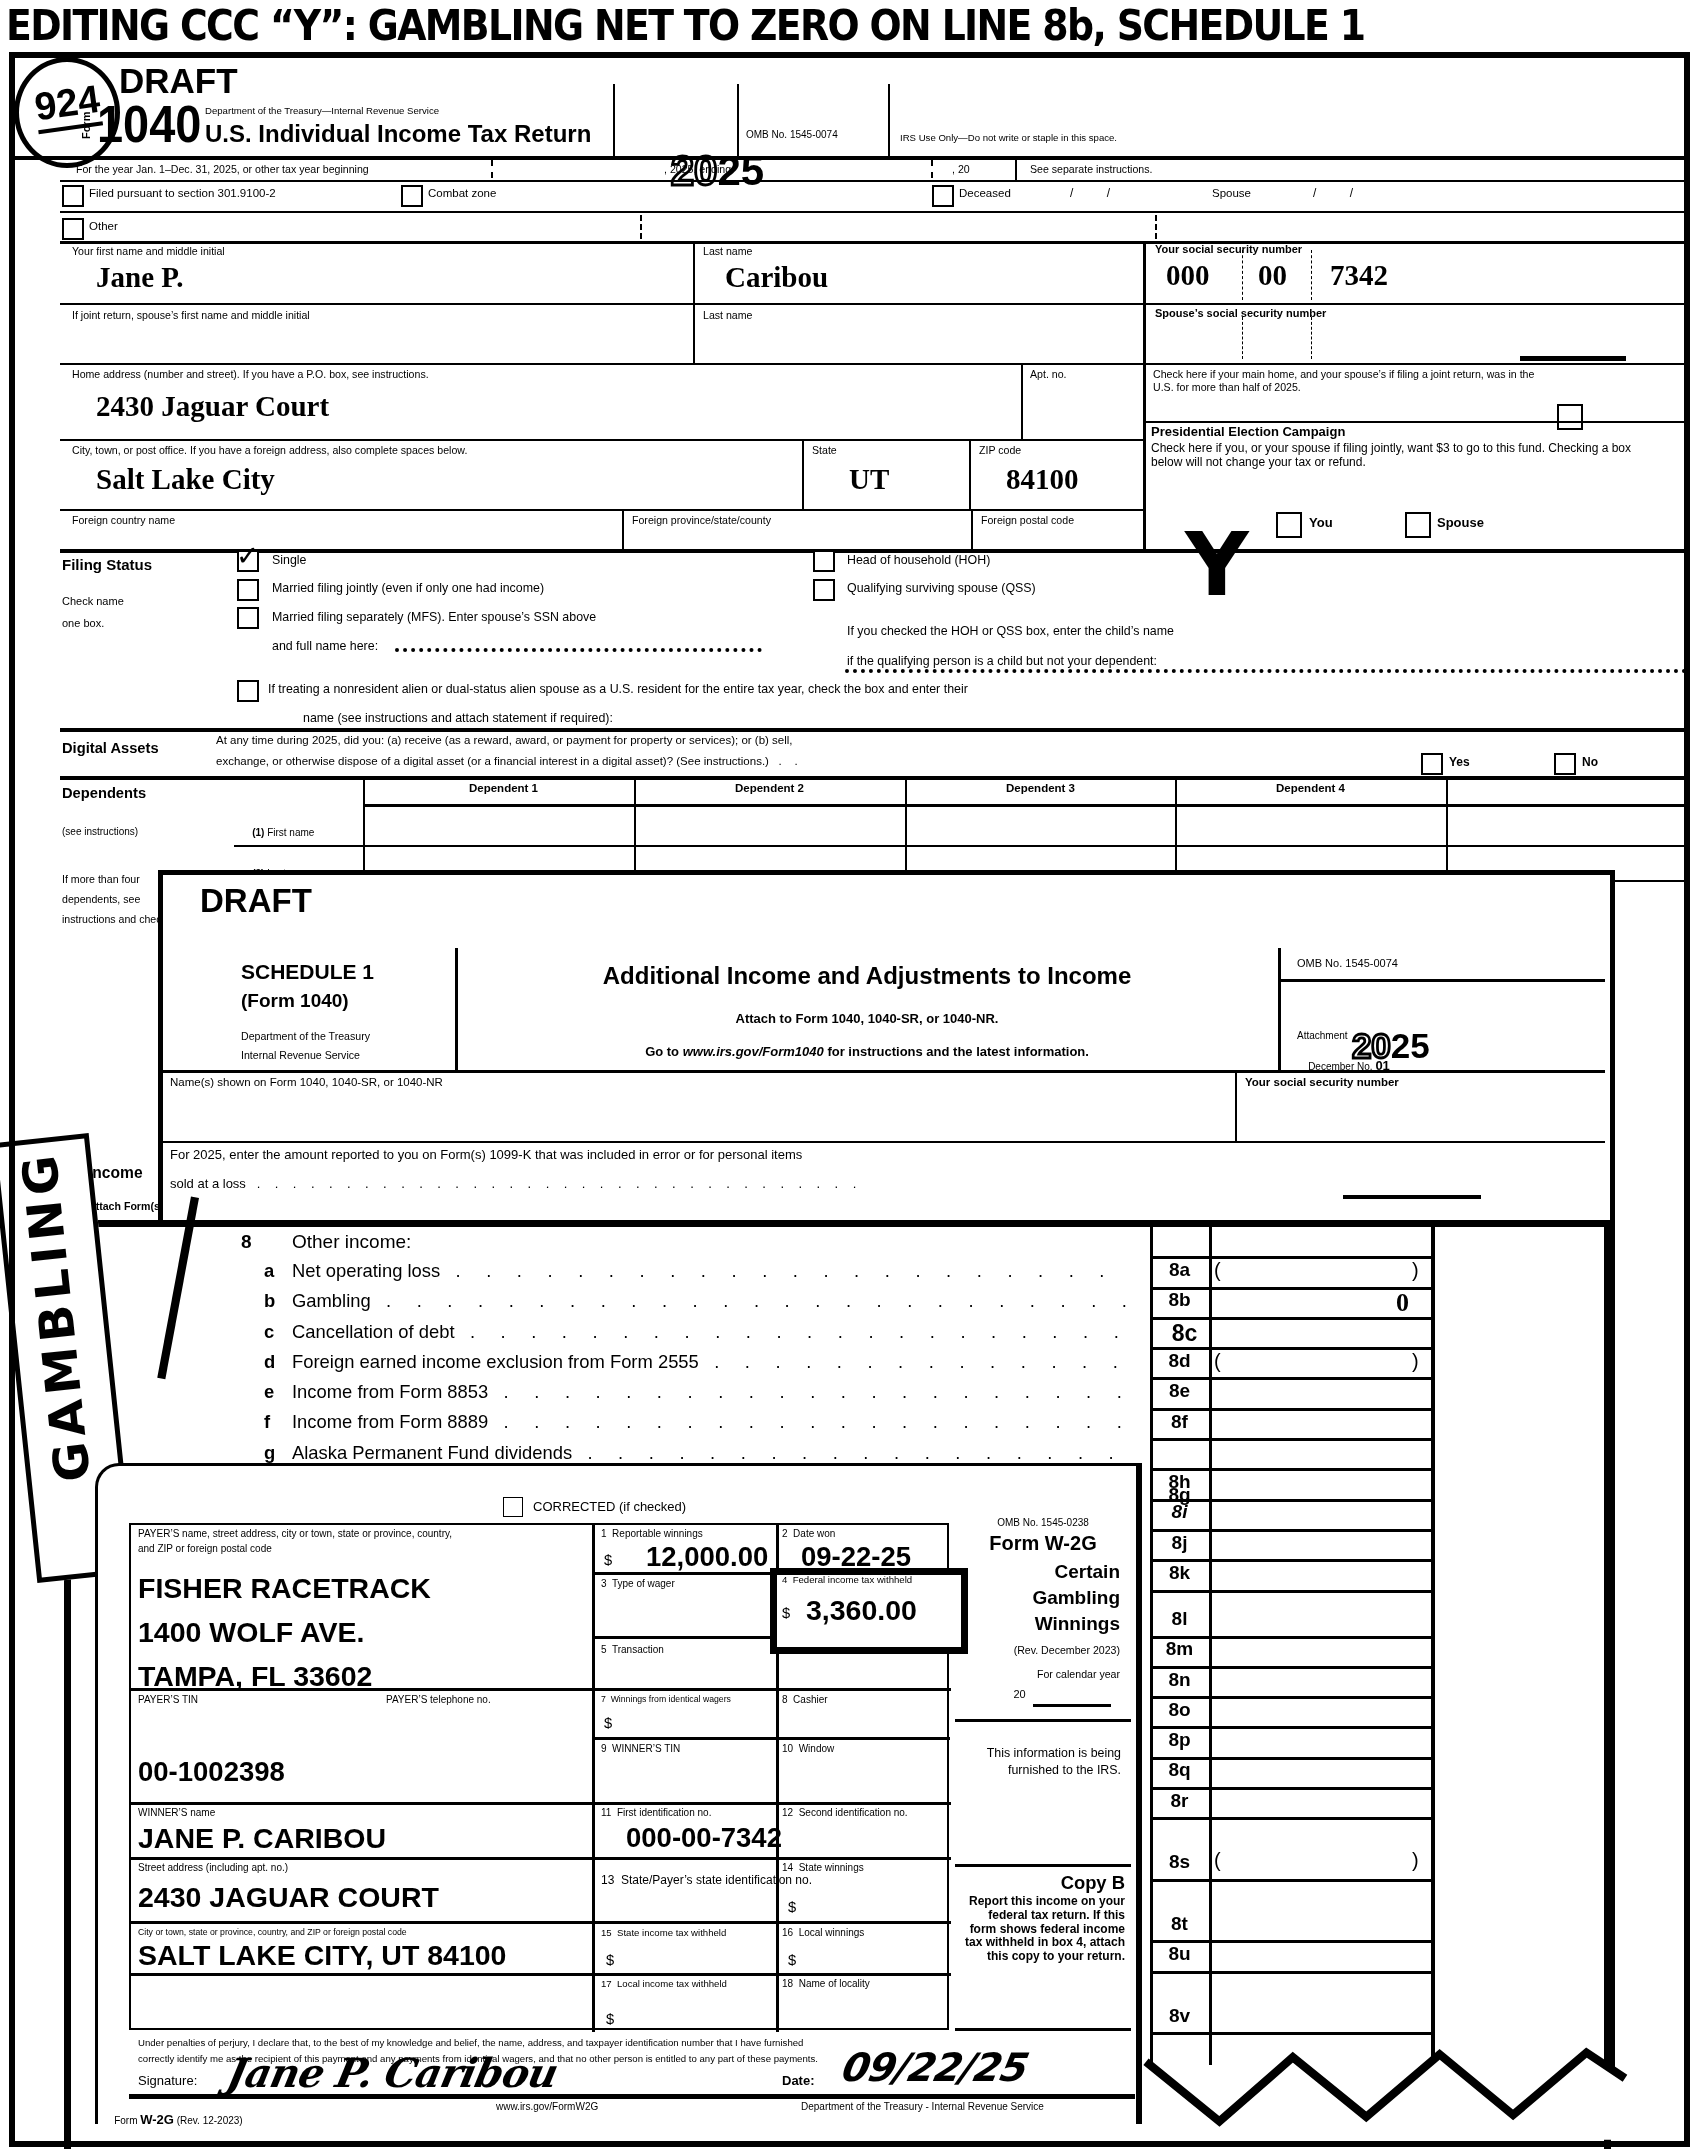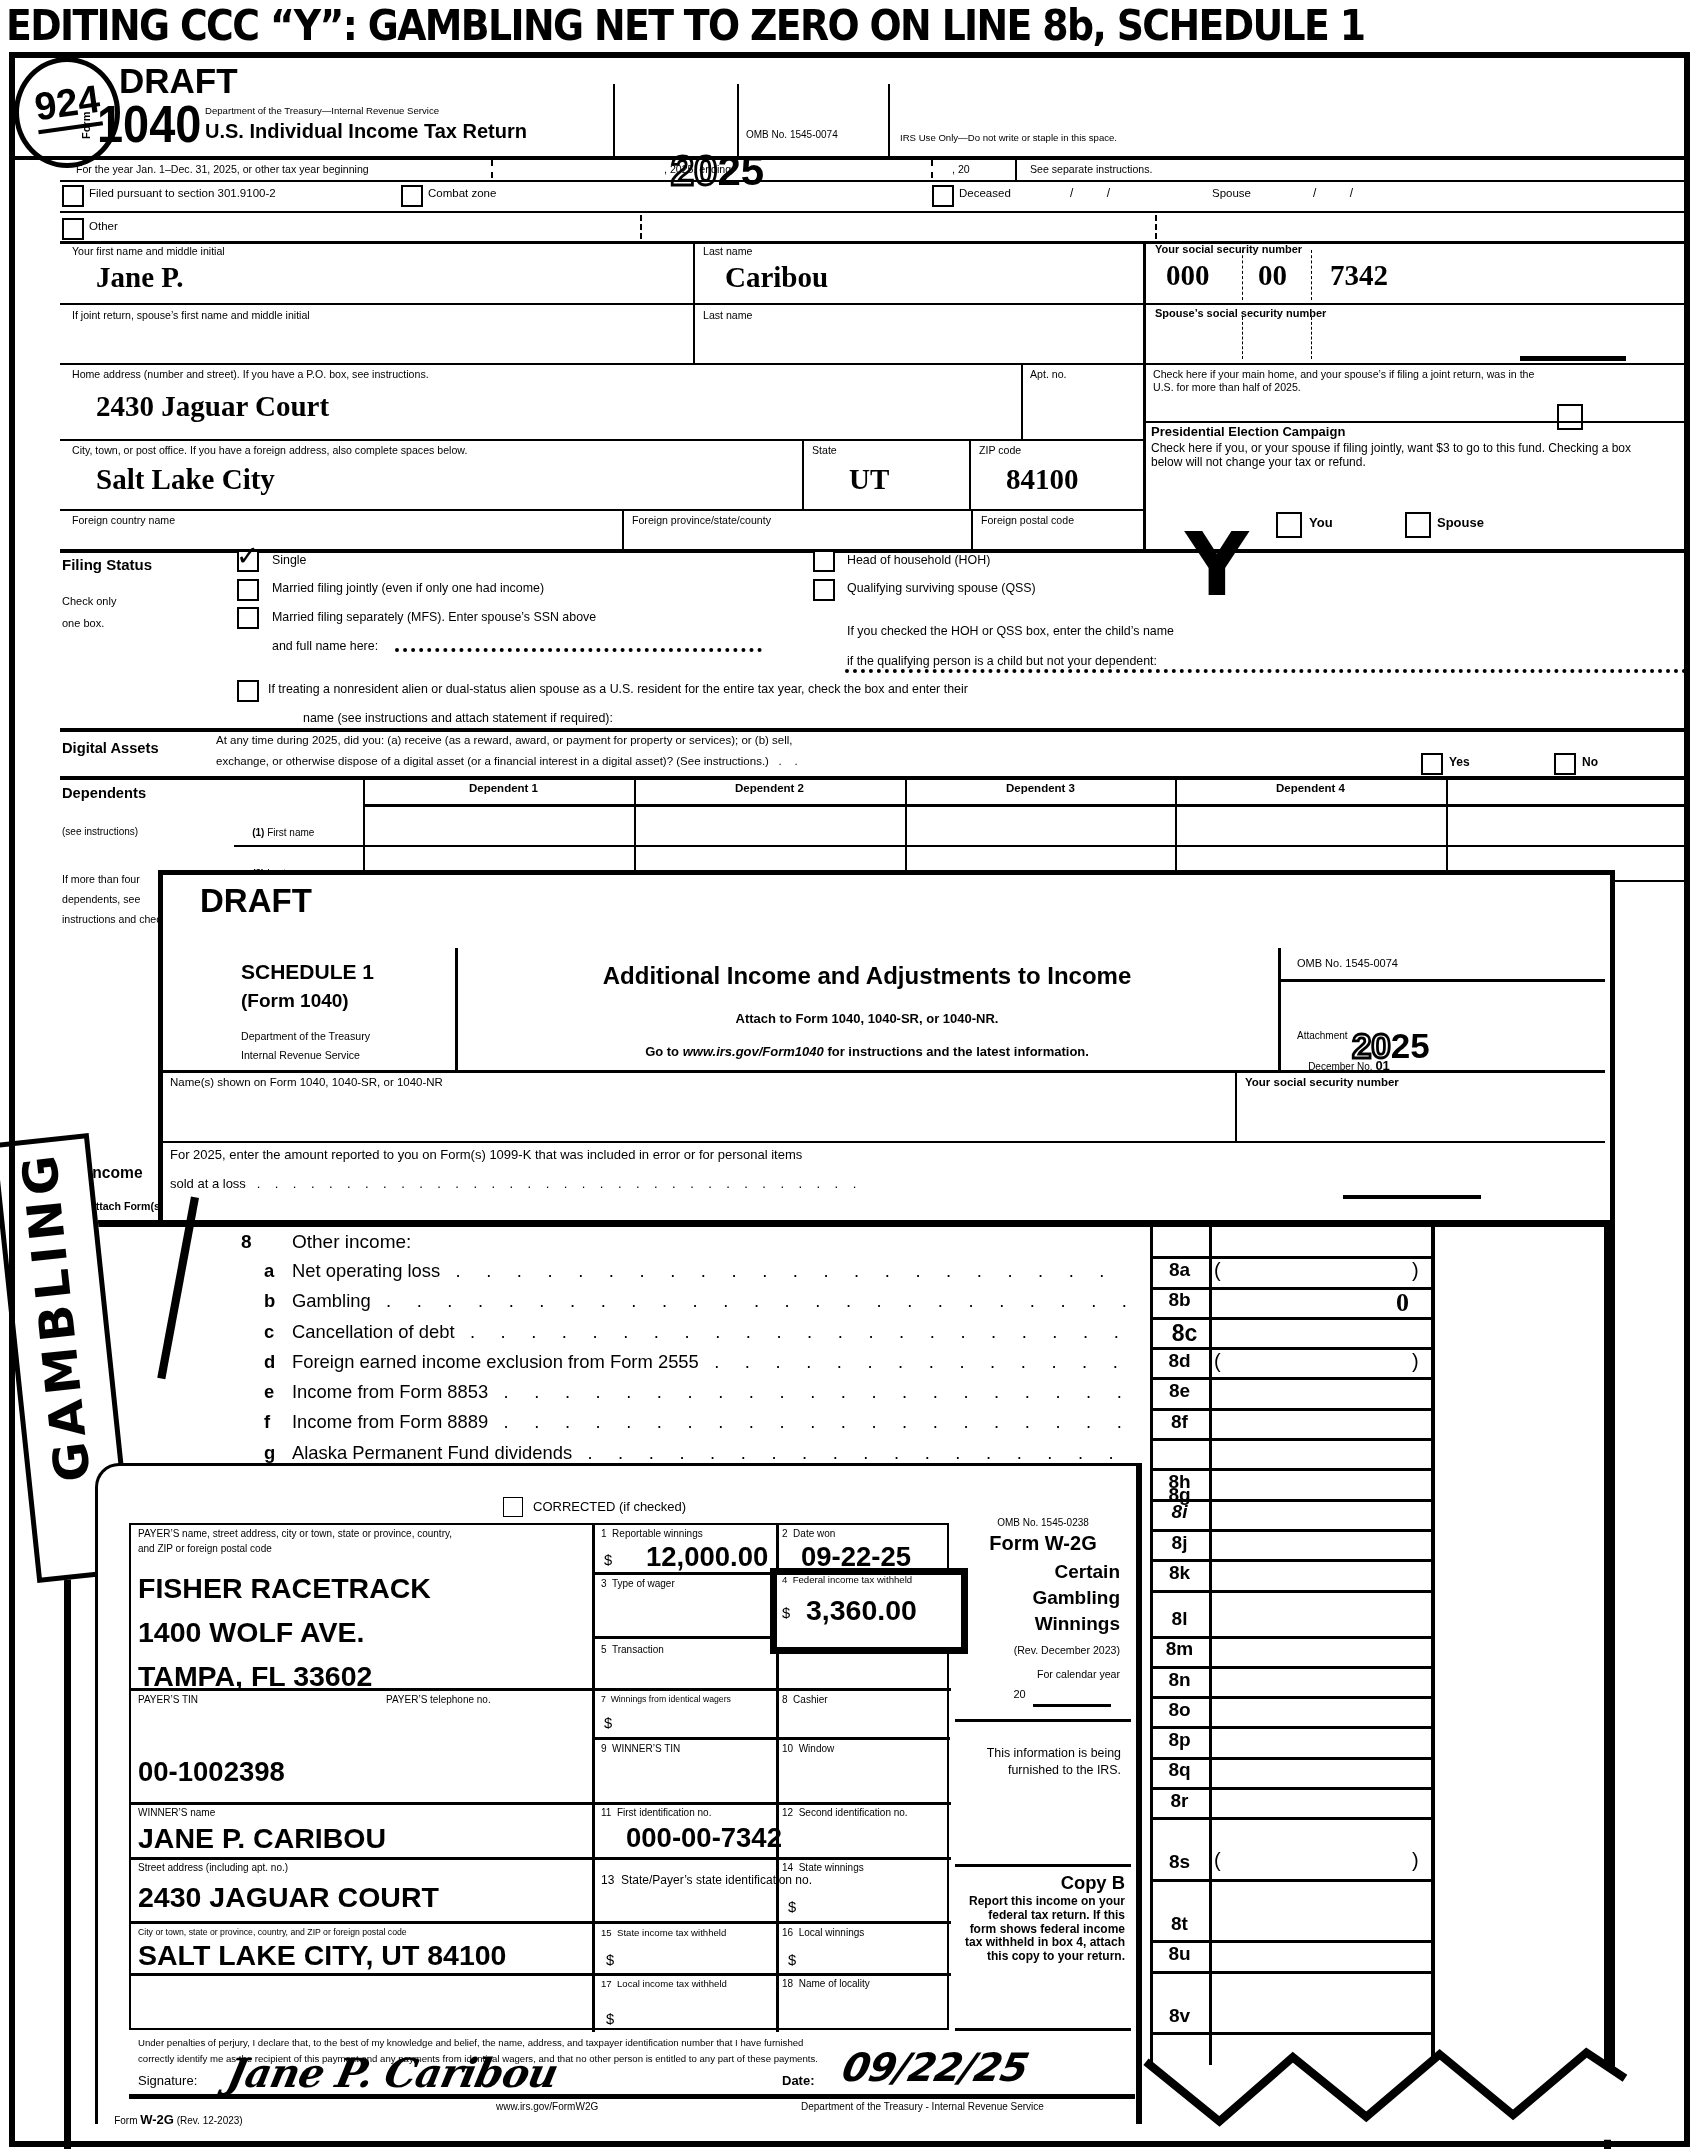--- a/index.html
+++ b/index.html
@@ -30,21 +30,21 @@
 <div id="page">
 
   <div class="t z5 hand" style="left:5.5px;top:1.8px;font-size:42px;letter-spacing:-1.8px;transform:scaleX(.9);transform-origin:left top">EDITING CCC “Y”: GAMBLING NET TO ZERO ON LINE 8b, SCHEDULE 1</div>
 
   <div class="t z10 b" style="left:119px;top:61px;font-size:35px">DRAFT</div>
   <div class="z10" style="position:absolute;left:13.8px;top:57px;width:96px;height:101px;border:5.5px solid #000;border-radius:50%;background:#fff"></div>
   <div class="t z10 b" style="left:35px;top:81px;font-size:39px;border-bottom:4.6px solid #000;transform:rotate(-8deg)">924</div>
   <div class="t z10 b" style="left:73px;top:119px;font-size:11px;transform:rotate(-90deg)">Form</div>
   <div class="t z10 b" style="left:97px;top:96px;font-size:51px;transform:scaleX(.92);transform-origin:left top">1040</div>
   <div class="t z10" style="left:205px;top:105px;font-size:9.6px">Department of the Treasury—Internal Revenue Service</div>
-  <div class="t z10 b" style="left:205px;top:120px;font-size:20px">U.S. Individual Income Tax Return</div>
+  <div class="t z10 b" style="left:205px;top:120px;font-size:24px">U.S. Individual Income Tax Return</div>
   <div class="vl z10" style="left:613px;top:84px;height:72px"></div>
   <div class="t z10" style="left:624px;top:99px;font-size:42px;font-weight:900">
     <span class="outl">20</span><span>25</span>
   </div>
   <div class="vl z10" style="left:737px;top:84px;height:72px"></div>
   <div class="t z10" style="left:746px;top:129px;font-size:10px">OMB No. 1545-0074</div>
   <div class="vl z10" style="left:888px;top:84px;height:72px"></div>
   <div class="t z10" style="left:900px;top:132px;font-size:9.6px">IRS Use Only—Do not write or staple in this space.</div>
   <div class="hl z10" style="left:13px;top:156px;width:1674px;height:3.7px"></div>
 
@@ -121,21 +121,21 @@
   <div class="t z10 b" style="left:1151px;top:425px;font-size:13px">Presidential Election Campaign</div>
   <div class="blk z10" style="left:1151px;top:442px;width:487px;font-size:12px;line-height:13.8px">Check here if you, or your spouse if filing jointly, want $3 to go to this fund. Checking a box below will not change your tax or refund.</div>
   <div class="cb z10" style="left:1276px;top:512px;width:22px;height:22px"></div>
   <div class="t z10 b" style="left:1309px;top:516px;font-size:13px">You</div>
   <div class="cb z10" style="left:1405px;top:512px;width:22px;height:22px"></div>
   <div class="t z10 b" style="left:1437px;top:516px;font-size:13px">Spouse</div>
 
   <div class="t z15 hand" style="left:1185px;top:514px;font-size:88px">Y</div>
 
   <div class="t z10 b" style="left:62px;top:556px;font-size:15px">Filing Status</div>
-  <div class="t z10" style="left:62px;top:595px;font-size:11px">Check only</div>
+  <div class="t z10" style="left:62px;top:595px;font-size:11px">Check name</div>
   <div class="t z10" style="left:62px;top:617px;font-size:11px">one box.</div>
   <div class="cb z10" style="left:237px;top:550px"></div>
   <div class="t z10 hand" style="left:236px;top:540px;font-size:27.5px;z-index:11">✓</div>
   <div class="t z10" style="left:272px;top:553px;font-size:12.4px">Single</div>
   <div class="cb z10" style="left:237px;top:579px"></div>
   <div class="t z10" style="left:272px;top:581px;font-size:12.4px">Married filing jointly (even if only one had income)</div>
   <div class="cb z10" style="left:237px;top:607px"></div>
   <div class="t z10" style="left:272px;top:610px;font-size:12.4px">Married filing separately (MFS). Enter spouse’s SSN above</div>
   <div class="t z10" style="left:272px;top:639px;font-size:12.4px">and full name here:</div>
   <div class="z10" style="position:absolute;left:395px;top:648px;width:367px;border-bottom:4.6px dotted #000"></div>

